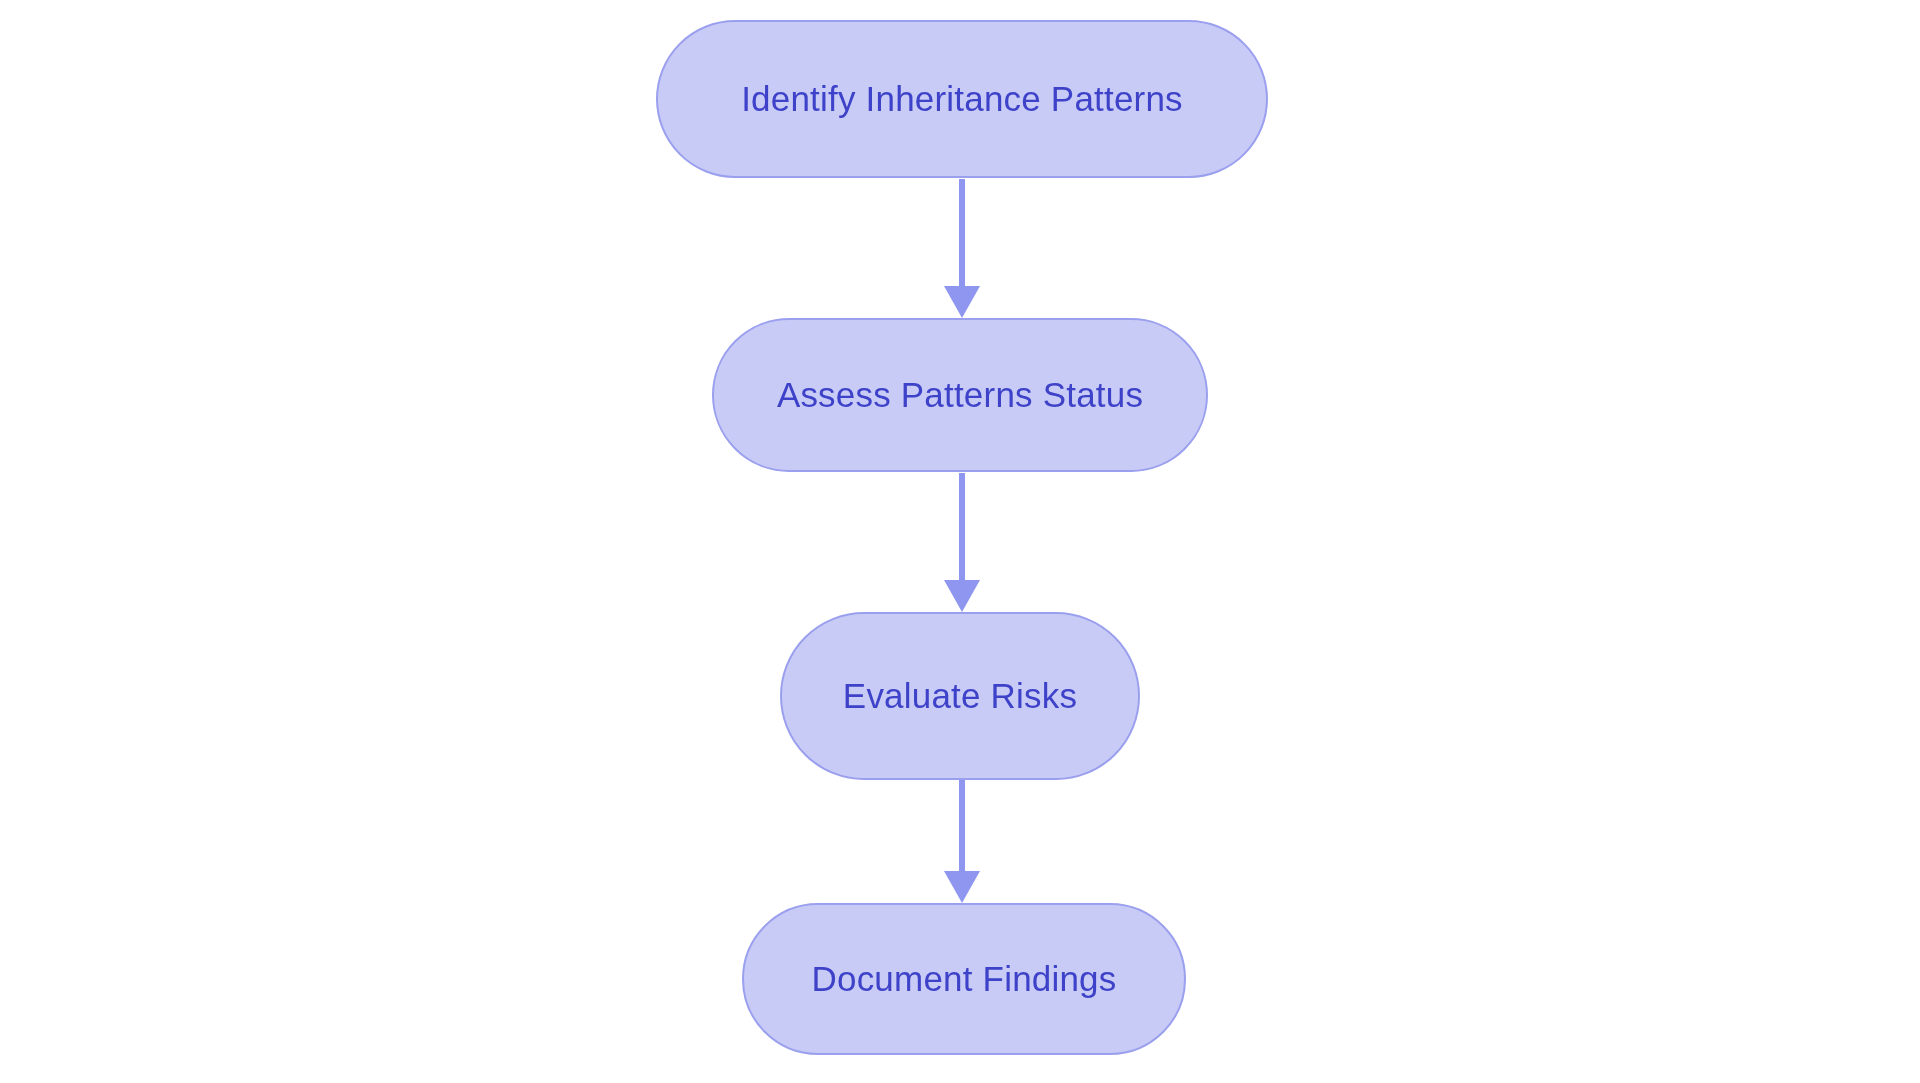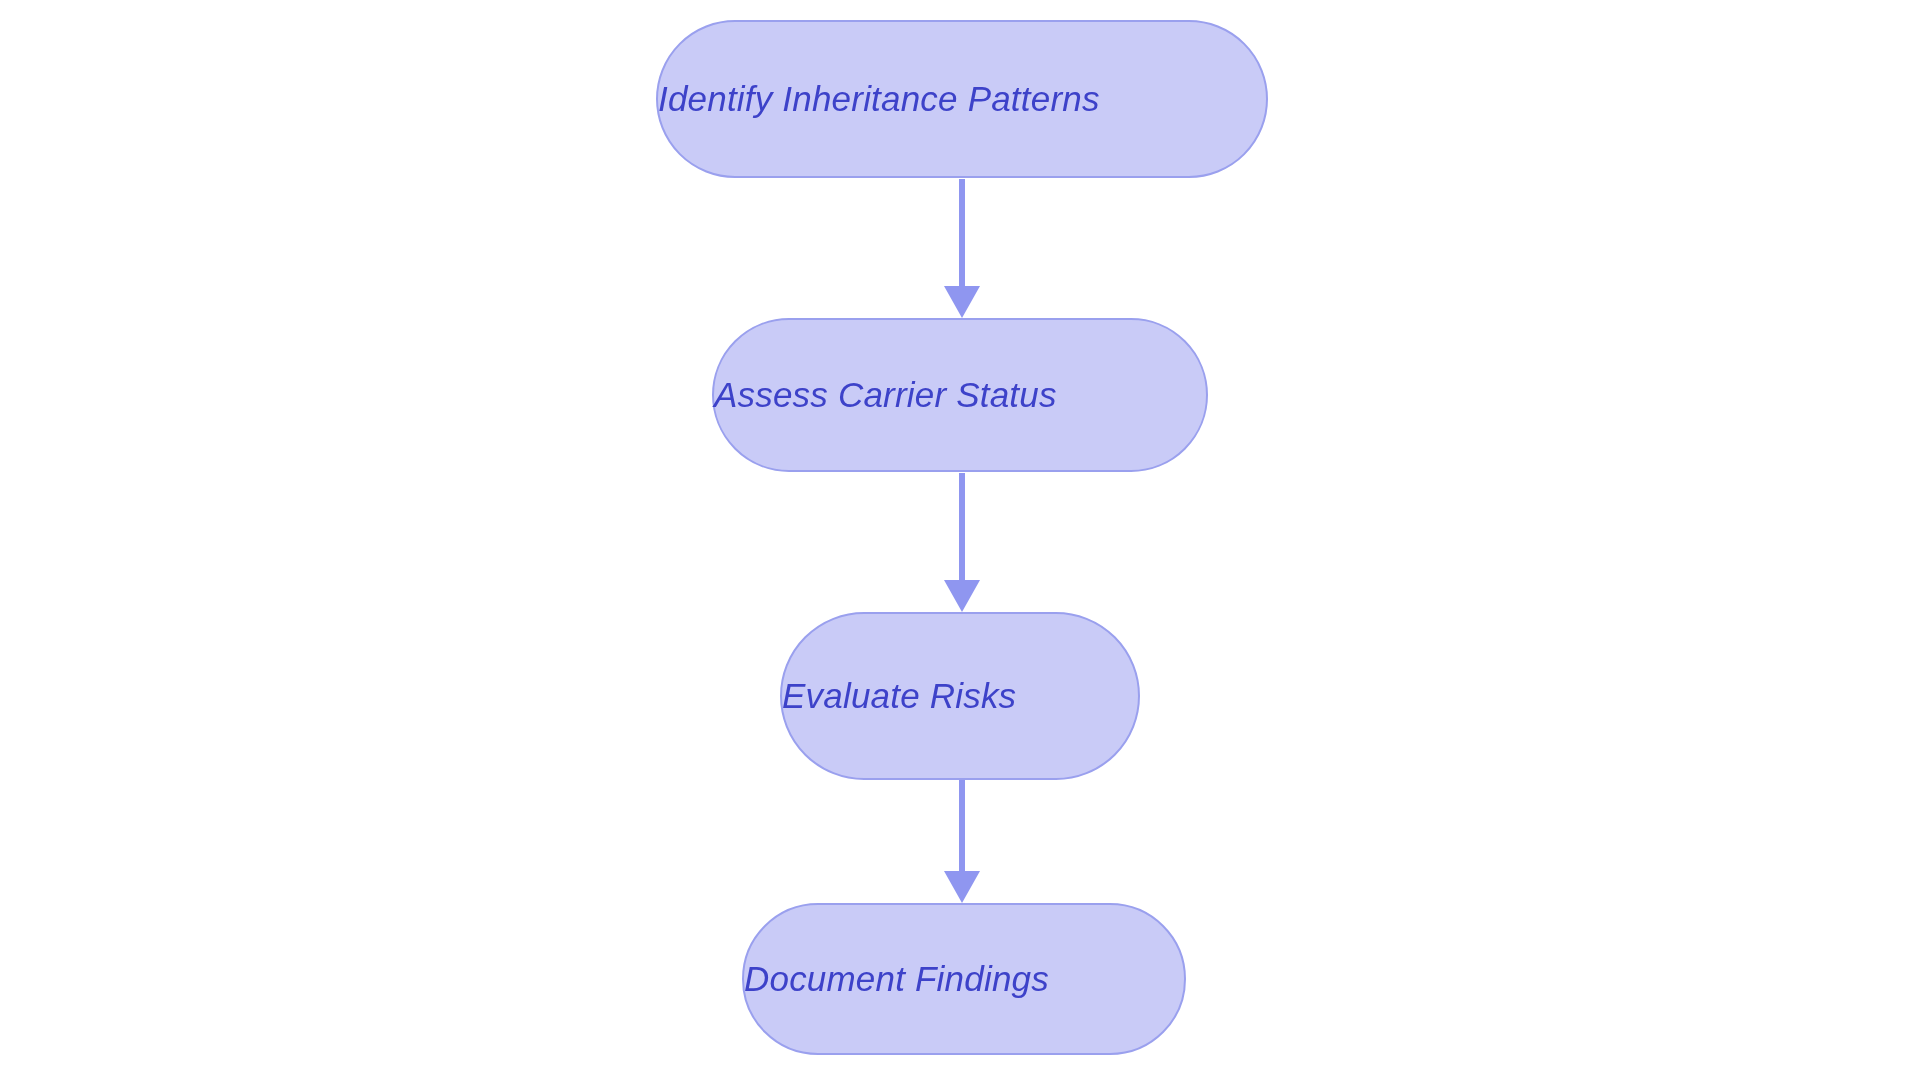--- a/index.html
+++ b/index.html
@@ -37,21 +37,21 @@
   .edge-head {
     fill: var(--edge);
   }
   .node {
     position: absolute;
     background: var(--node-fill);
     border: 2px solid var(--node-border);
     border-radius: 100px;
     display: flex;
     align-items: center;
-    font-style: italic;
+    justify-content: center;
   }
   .node-label {
     color: var(--node-text);
     font-size: 35px;
     letter-spacing: 0.2px;
     white-space: nowrap;
   }
   .node-1 { left: 656px; top: 20px;  width: 612px; height: 158px; }
   .node-2 { left: 712px; top: 318px; width: 496px; height: 154px; }
   .node-3 { left: 780px; top: 612px; width: 360px; height: 168px; }
@@ -75,21 +75,21 @@
       <line class="edge-line" x1="962" y1="765" x2="962" y2="877"></line>
       <polygon class="edge-head" points="944,871 980,871 962,903"></polygon>
     </g>
   </svg>
 
   <div class="node node-1">
     <span class="node-label">Identify Inheritance Patterns</span>
   </div>
 
   <div class="node node-2">
-    <span class="node-label">Assess Carrier Status</span>
+    <span class="node-label">Assess Patterns Status</span>
   </div>
 
   <div class="node node-3">
     <span class="node-label">Evaluate Risks</span>
   </div>
 
   <div class="node node-4">
     <span class="node-label">Document Findings</span>
   </div>
 

